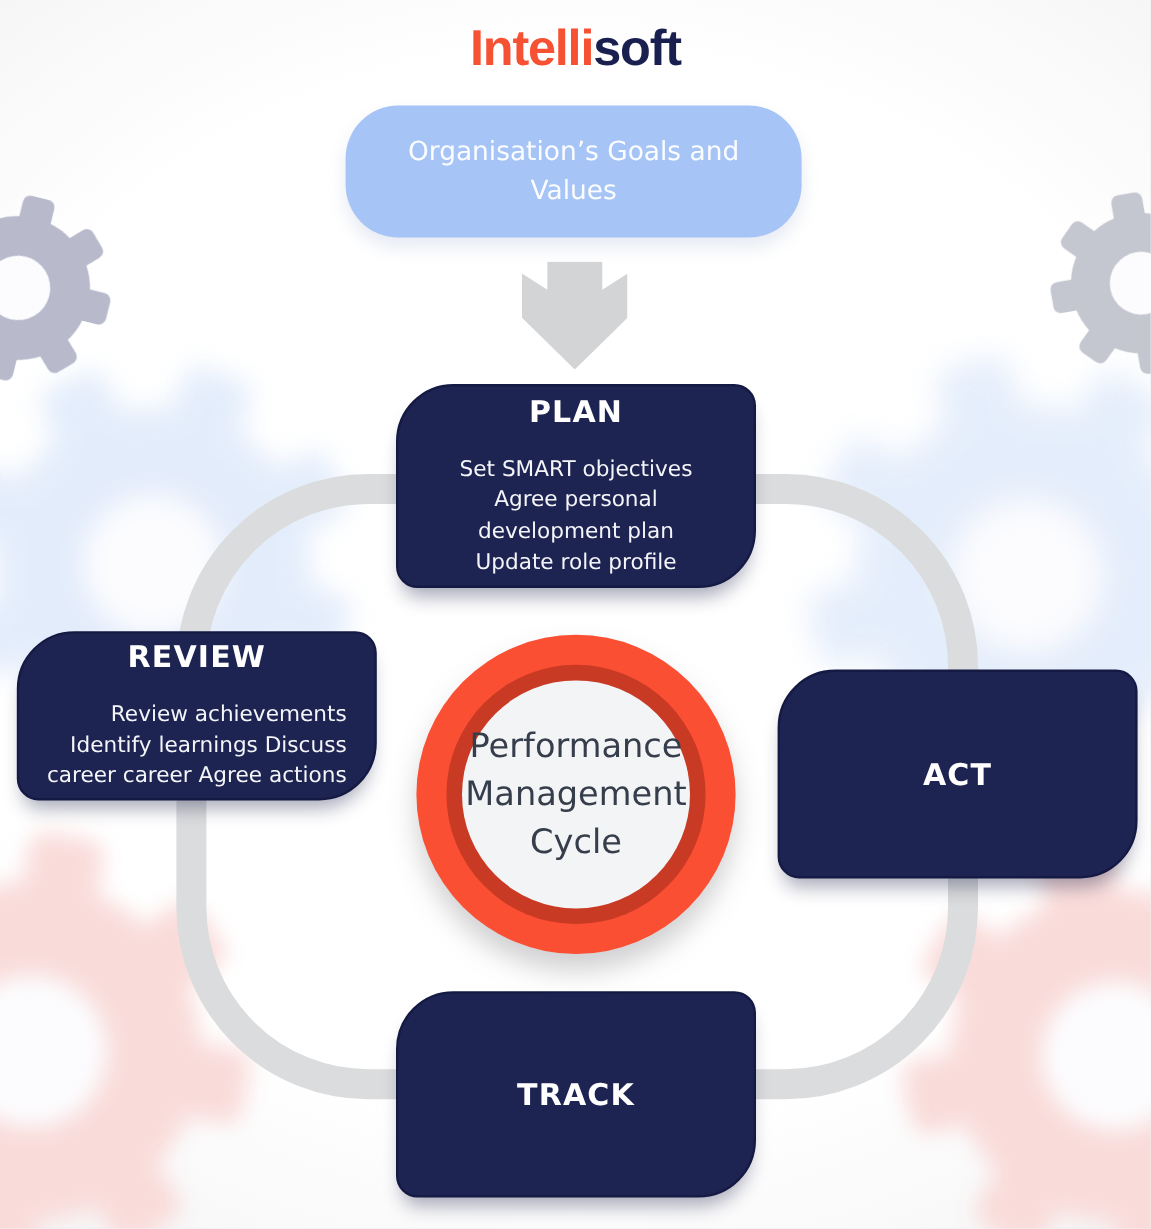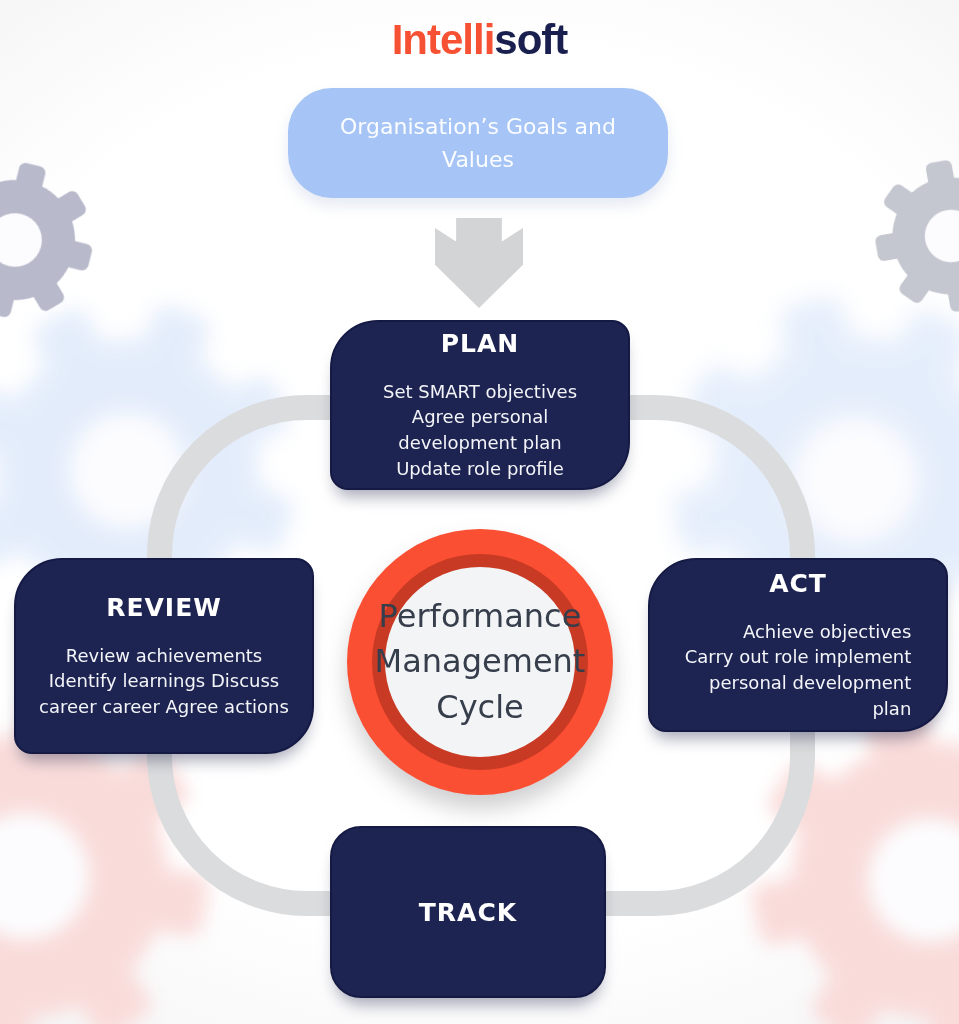--- a/index.html
+++ b/index.html
@@ -31,30 +31,30 @@
     border:25px solid var(--ring-gray,#dbdcdd);border-radius:160px;}
 
   
   .stage{position:absolute;background:var(--navy,#1e2452);border:2px solid #151a44;
     border-radius:48px 18px 48px 18px;color:#fff;display:flex;flex-direction:column;
     align-items:center;justify-content:center;gap:9px;padding:12px 16px;box-sizing:border-box;
     text-align:center;box-shadow:0 12px 16px -6px rgba(25,30,70,.4);}
   .stage-title{font-weight:bold;font-size:25px;letter-spacing:1px;}
   .stage-body{font-size:18px;line-height:1.42;white-space:pre-line;color:#f4f5f9;margin-top:12px;}
   .stage-plan{left:330px;top:320px;width:300px;height:170px;}
-  .stage-review{left:14px;top:558px;width:300px;height:196px;}
+  .stage-review{left:14px;top:526px;width:300px;height:141px;text-align:right;}
   .stage-act{left:648px;top:558px;width:300px;height:174px;text-align:right;}
-  .stage-track{left:330px;top:826px;width:276px;height:172px;border-radius:31px;}
+  .stage-track{left:330px;top:826px;width:300px;height:172px;}
 
   
   .hub{left:347px;top:529px;width:266px;height:266px;border-radius:50%;
     background:var(--red,#fb4f33);box-shadow:0 14px 22px rgba(120,120,125,.35);}
   .hub-inner{position:absolute;inset:38px;border-radius:50%;background:var(--inner-circle,#f2f4f6);
     box-shadow:0 0 0 13px var(--red-dark,#c93a24);display:flex;align-items:center;justify-content:center;
-    text-align:center;white-space:pre-line;font-size:32px;line-height:1.42;color:#363d4b;}
+    text-align:center;white-space:pre-line;font-size:28px;line-height:1.42;color:#363d4b;}
 
   
   .gear{position:absolute;}
   .gear-top-left{left:-64px;top:161px;width:158px;height:158px;color:#b8bacc;transform:rotate(14deg);filter:blur(.6px);}
   .gear-top-right{left:874px;top:159px;width:154px;height:154px;color:#c5c7d0;transform:rotate(-10deg);filter:blur(.6px);}
   .gear-blue-left{left:-45px;top:298px;width:345px;height:345px;color:#e2ecfb;filter:blur(11px);opacity:.95;transform:rotate(20deg);}
   .gear-blue-right{left:668px;top:292px;width:375px;height:375px;color:#e2ecfb;filter:blur(13px);opacity:.9;transform:rotate(-15deg);}
   .gear-pink-left{left:-160px;top:690px;width:372px;height:372px;color:#f9dcda;filter:blur(9px);transform:rotate(10deg);}
   .gear-pink-right{left:748px;top:698px;width:364px;height:364px;color:#f9dcda;filter:blur(9px);transform:rotate(-12deg);}
 </style>
@@ -124,24 +124,20 @@
 
   <div class="stage stage-review">
     <div class="stage-title">REVIEW</div>
     <div class="stage-body">Review achievements
 Identify learnings Discuss
 career career Agree actions</div>
   </div>
 
   <div class="stage stage-act">
     <div class="stage-title">ACT</div>
-    <div class="stage-body">Achieve objectives
-Carry out role implement
-personal development
-plan</div>
   </div>
 
   <div class="stage stage-track">
     <div class="stage-title">TRACK</div>
   </div>
 
   <div class="abs hub">
     <div class="hub-inner">Performance
 Management
 Cycle</div>

